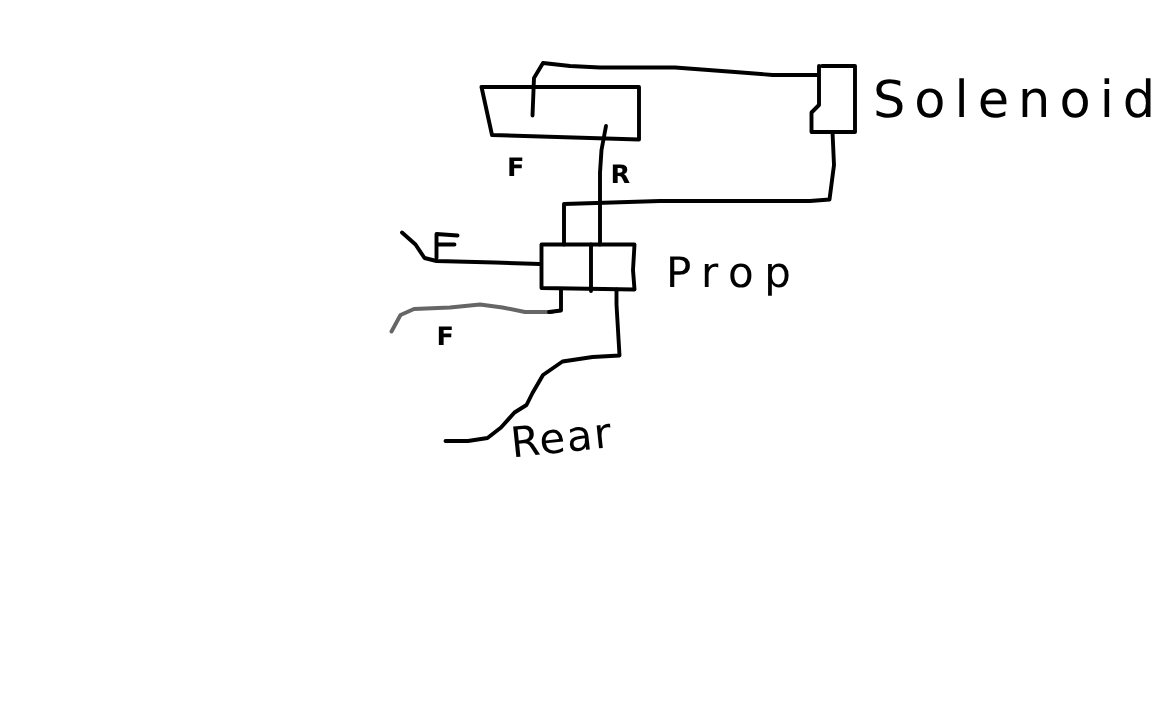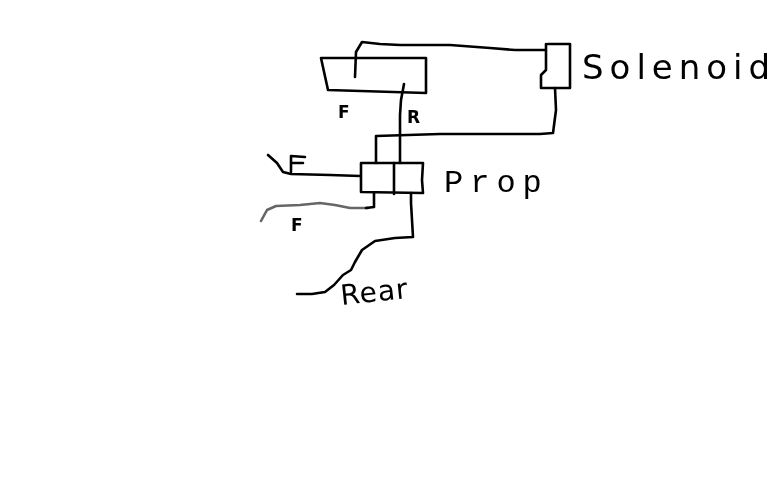--- a/index.html
+++ b/index.html
@@ -3,21 +3,21 @@
   <meta charset="utf-8">
   <style>
     html, body { margin: 0; padding: 0; background: #ffffff; }
     body { width: 768px; height: 480px; position: relative; overflow: hidden; }
     #canvas { position: absolute; left: 0; top: 0; width: 768px; height: 480px; }
     .stroke { fill: none; stroke: #000000; stroke-width: 2.6; stroke-linecap: round; stroke-linejoin: round; }
     .stroke-gray { fill: none; stroke: #666666; stroke-width: 2.6; stroke-linecap: round; stroke-linejoin: round; }
     .lbl { position: absolute; color: #000; font-family: "DejaVu Sans", sans-serif; line-height: 1; white-space: nowrap; }
     .lbl-small { font-size: 17px; font-weight: bold; }
     .lbl-big { font-size: 34px; letter-spacing: 6px; }
-    .lbl-prop { font-size: 32px; letter-spacing: 7px; font-family: Liberation Mono, monospace; }
+    .lbl-prop { font-size: 28px; letter-spacing: 7px; }
     .lbl-rear { font-size: 28px; letter-spacing: 1px; transform: rotate(-6deg); transform-origin: left bottom; }
   </style>
 </head>
 <body>
 
 <svg id="canvas" viewBox="0 0 768 480" xmlns="http://www.w3.org/2000/svg">
 
   <path class="stroke" d="M321,58 L426,58 L426,93 L328,90 L321,58 Z"></path>
 
   <path class="stroke" d="M355,77 L356,52 L362,42 L380,44 L400,45 L450,45 L490,48 L515,50 L545,50"></path>

